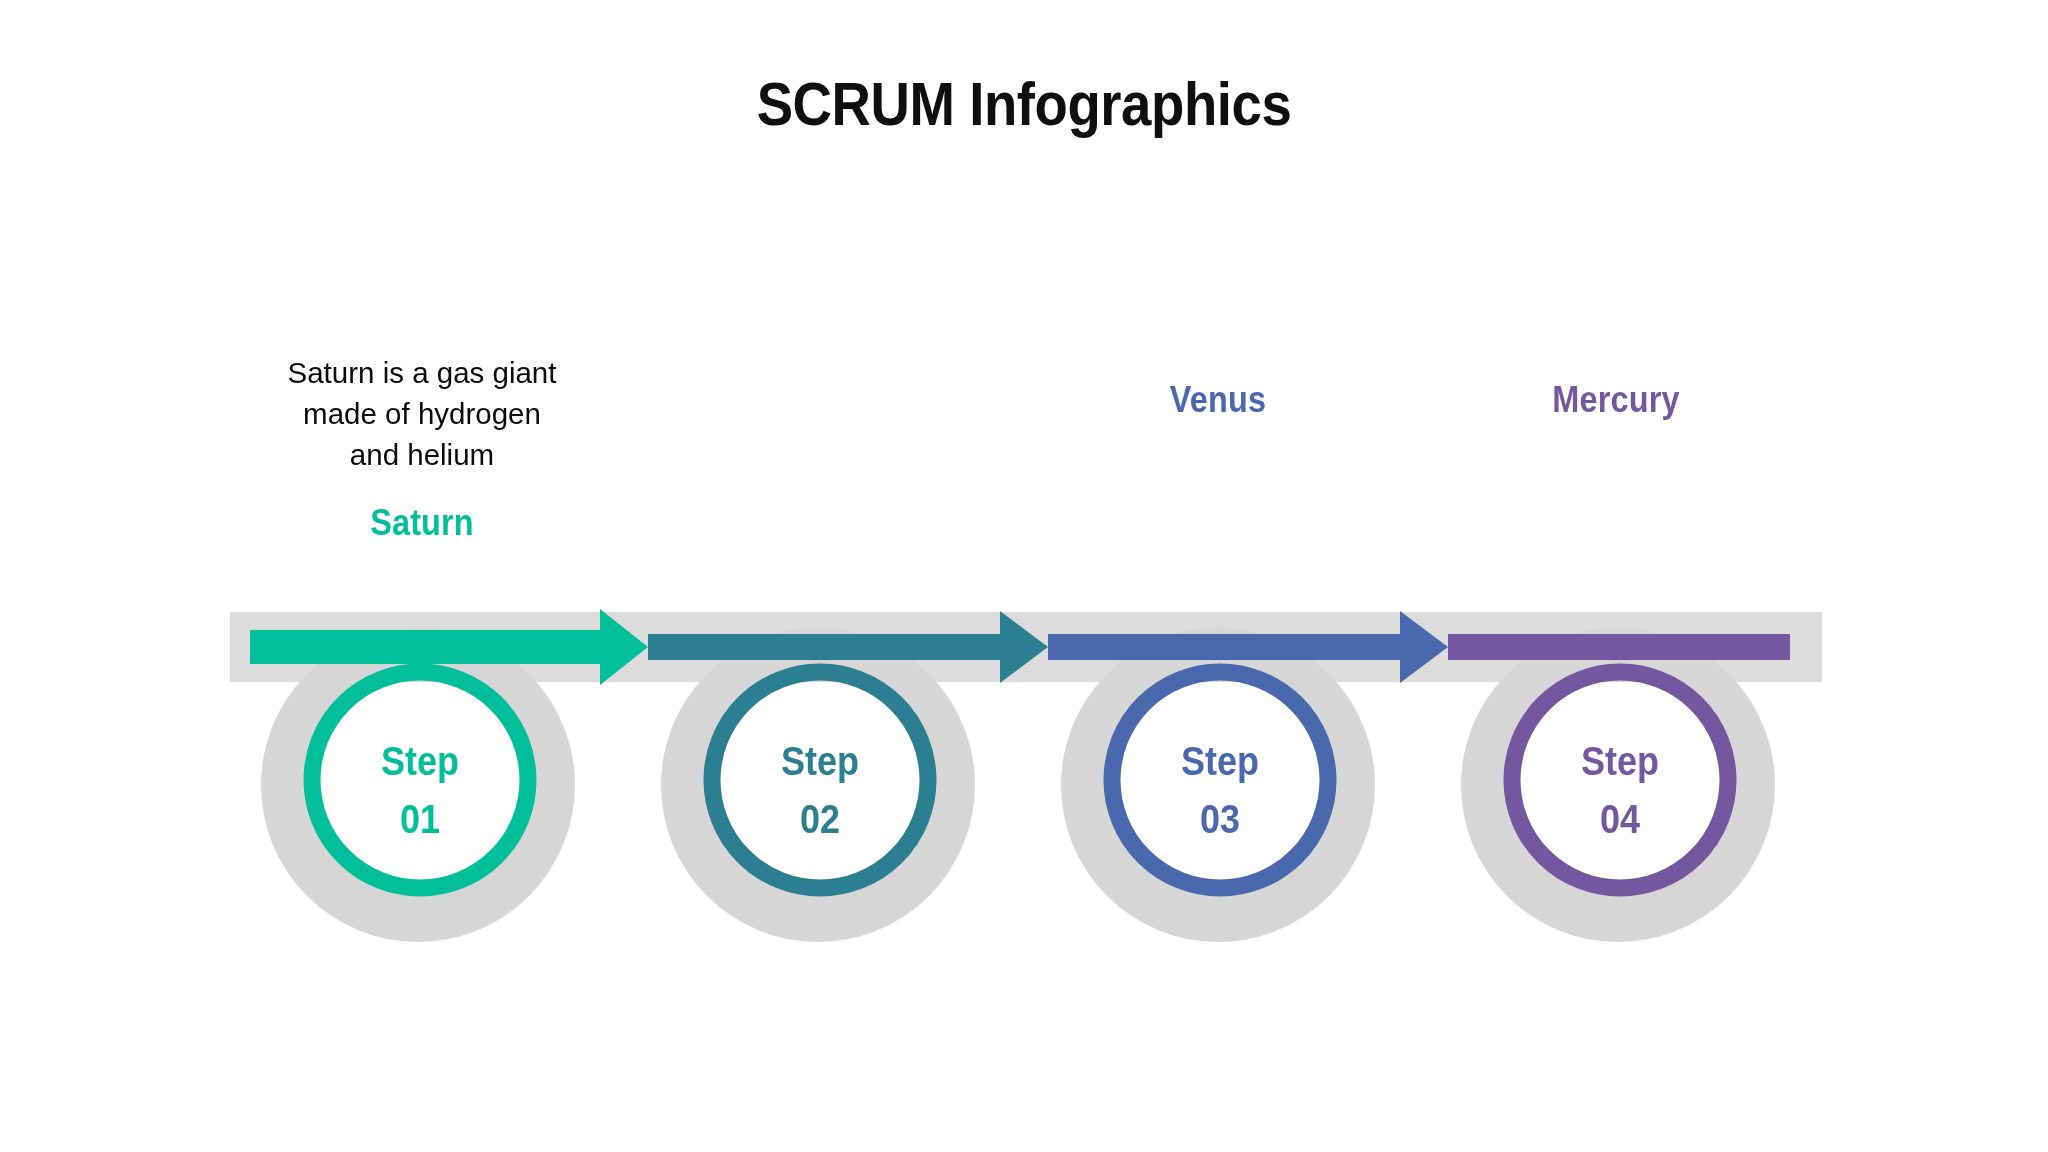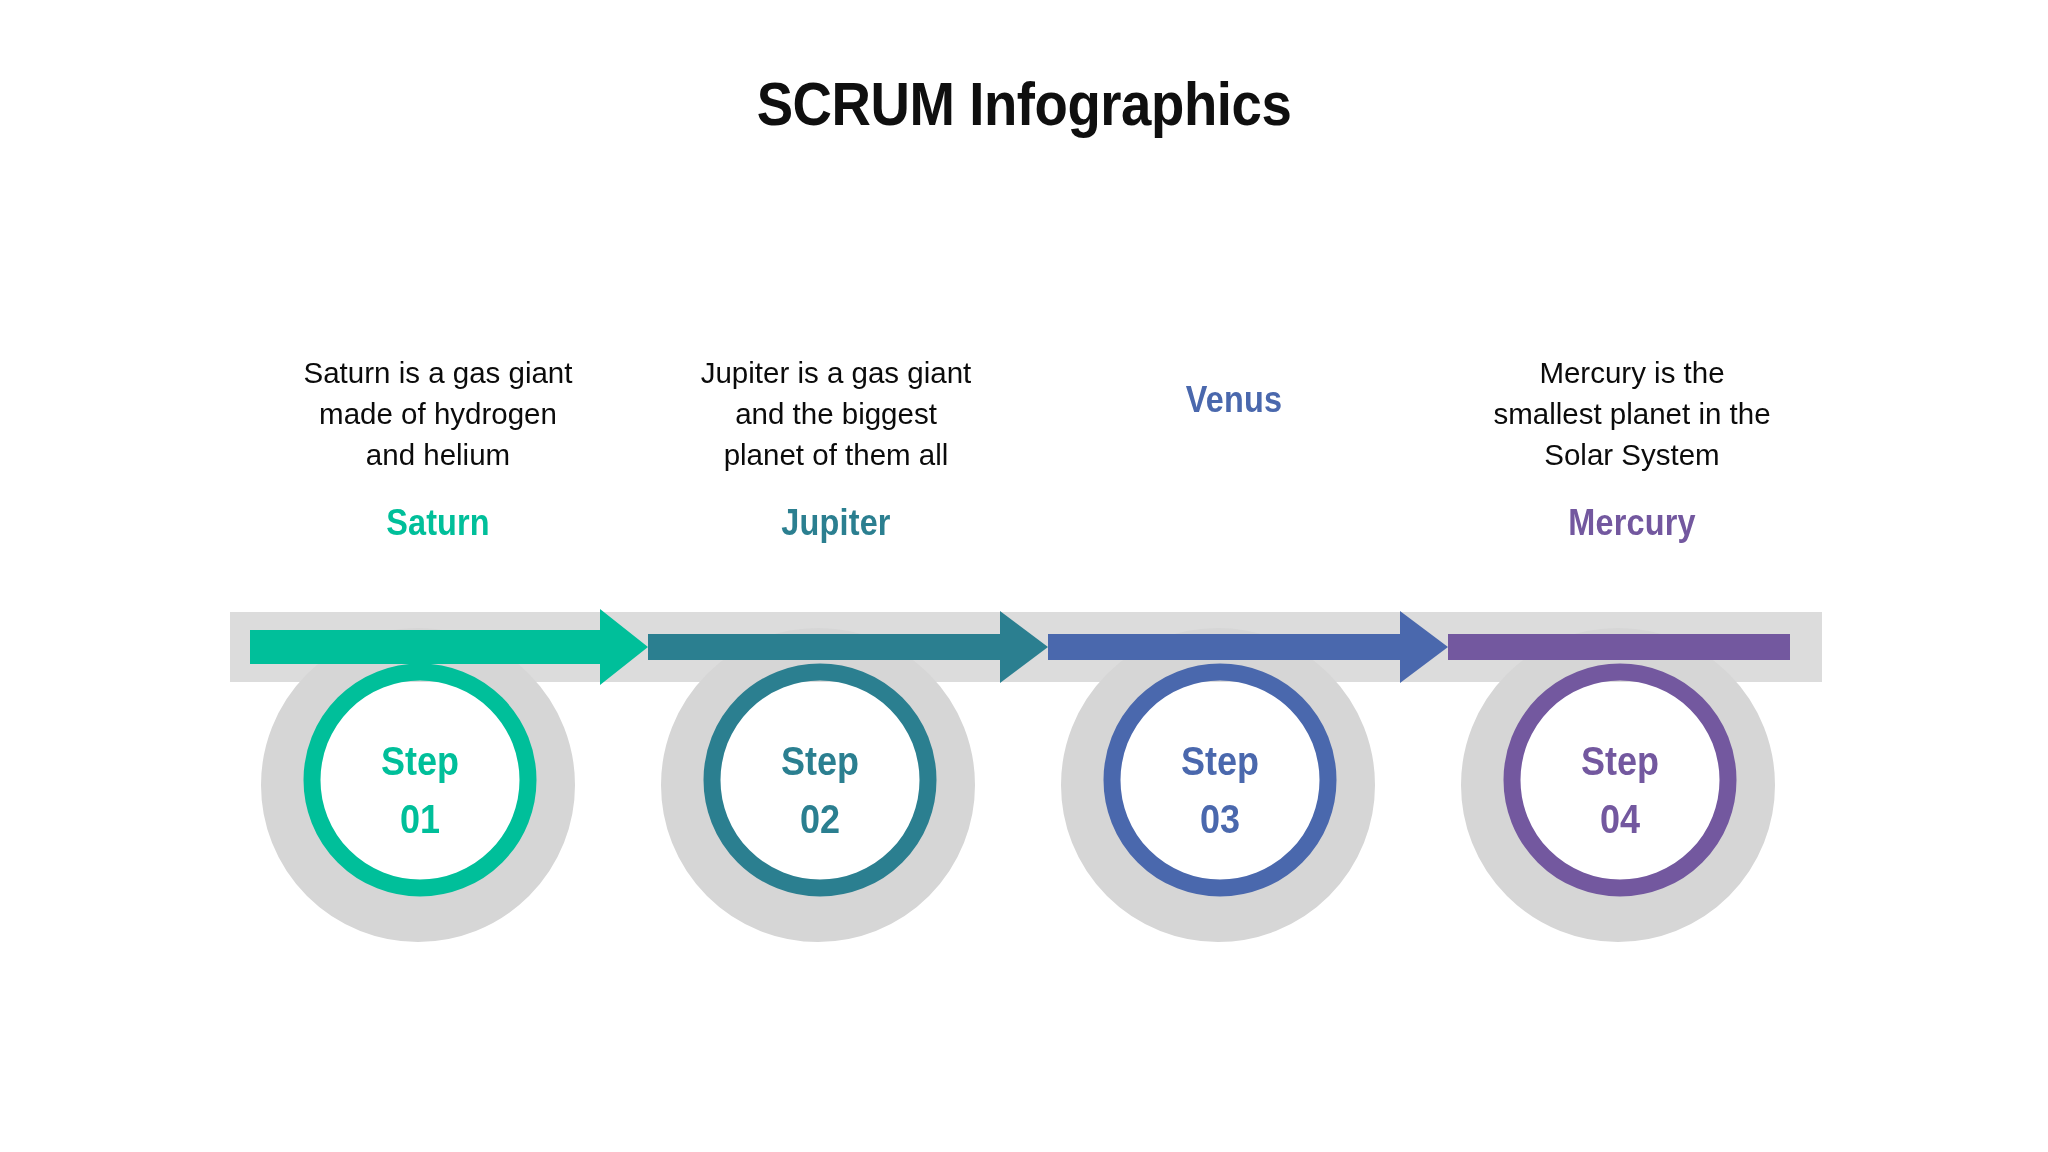--- a/index.html
+++ b/index.html
@@ -30,21 +30,21 @@
     color: #0f0f0f;
     transform: scaleX(0.88);
     transform-origin: center top;
     white-space: nowrap;
   }
 
   
   #text-columns {
     position: absolute;
     top: 352px;
-    left: 16px;
+    left: 0;
     width: 2032px;
     height: 240px;
   }
   .text-col {
     position: absolute;
     top: 0;
     width: 396px;
     text-align: center;
   }
   .col-desc {
@@ -79,35 +79,26 @@
 
 <div id="text-columns">
 
   <div class="text-col" style="left:224px;">
     <div class="col-desc">Saturn is a gas giant
 made of hydrogen
 and helium</div>
     <div class="col-name" style="color:#00bf9a;">Saturn</div>
   </div>
 
-  <div class="text-col" style="left:622px;">
-    <div class="col-desc">Jupiter is a gas giant
-and the biggest
-planet of them all</div>
-    <div class="col-name" style="color:#2b7f90;">Jupiter</div>
-  </div>
 
   <div class="text-col" style="left:1020px;">
     <div class="col-name" style="color:#4a68ad;">Venus</div>
   </div>
 
   <div class="text-col" style="left:1418px;">
-    <div class="col-desc">Mercury is the
-smallest planet in the
-Solar System</div>
     <div class="col-name" style="color:#73589f;">Mercury</div>
   </div>
 
 </div>
 
 <svg id="diagram" viewBox="0 0 2048 1152" width="2048" height="1152" xmlns="http://www.w3.org/2000/svg">
 
   <rect x="230" y="612" width="1592" height="70" fill="#dcdcdc"></rect>
 
   <g>

